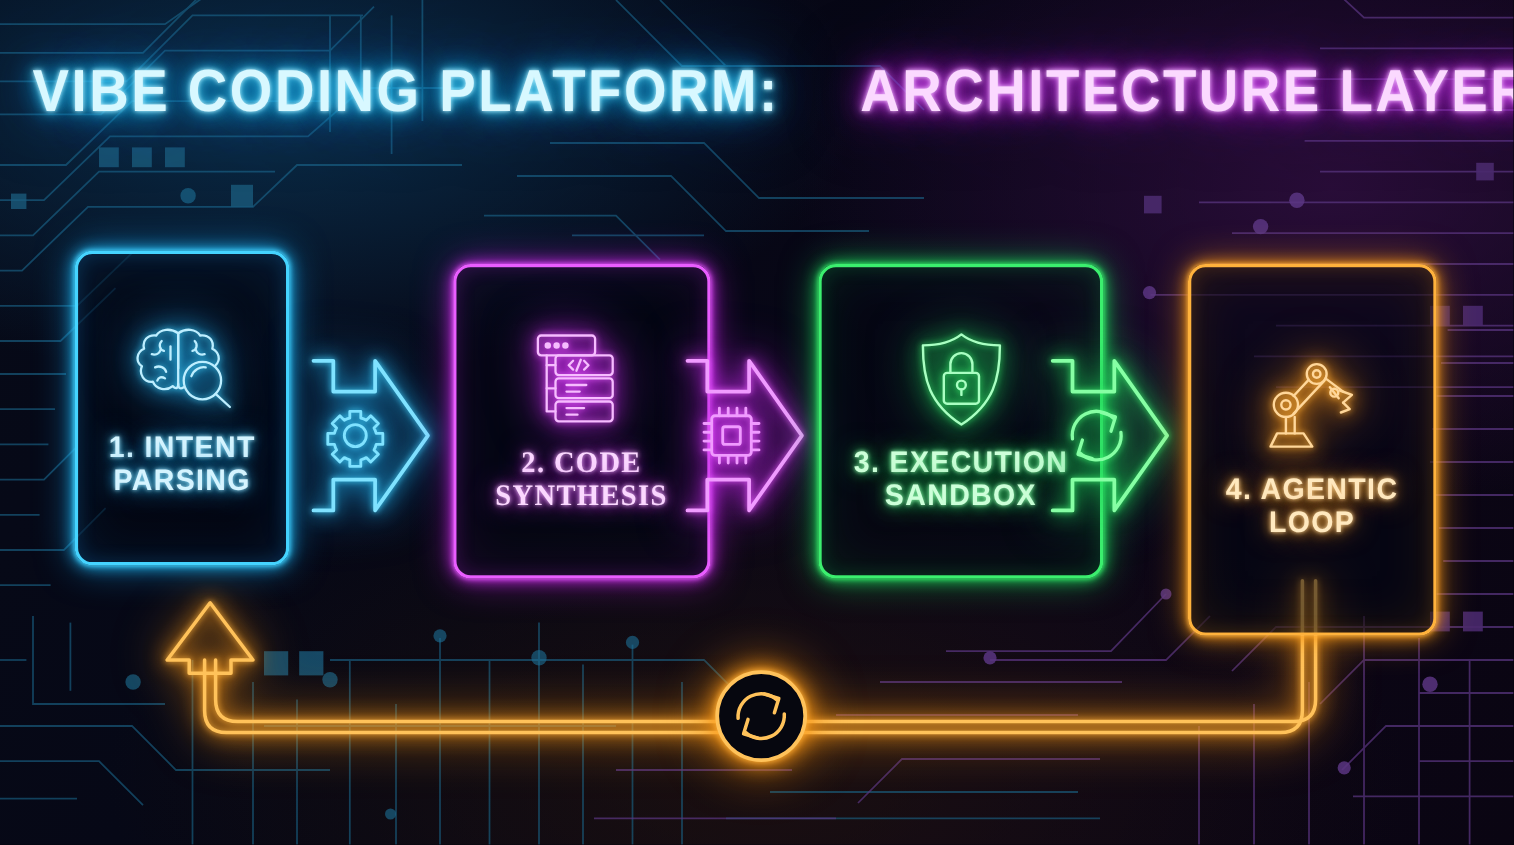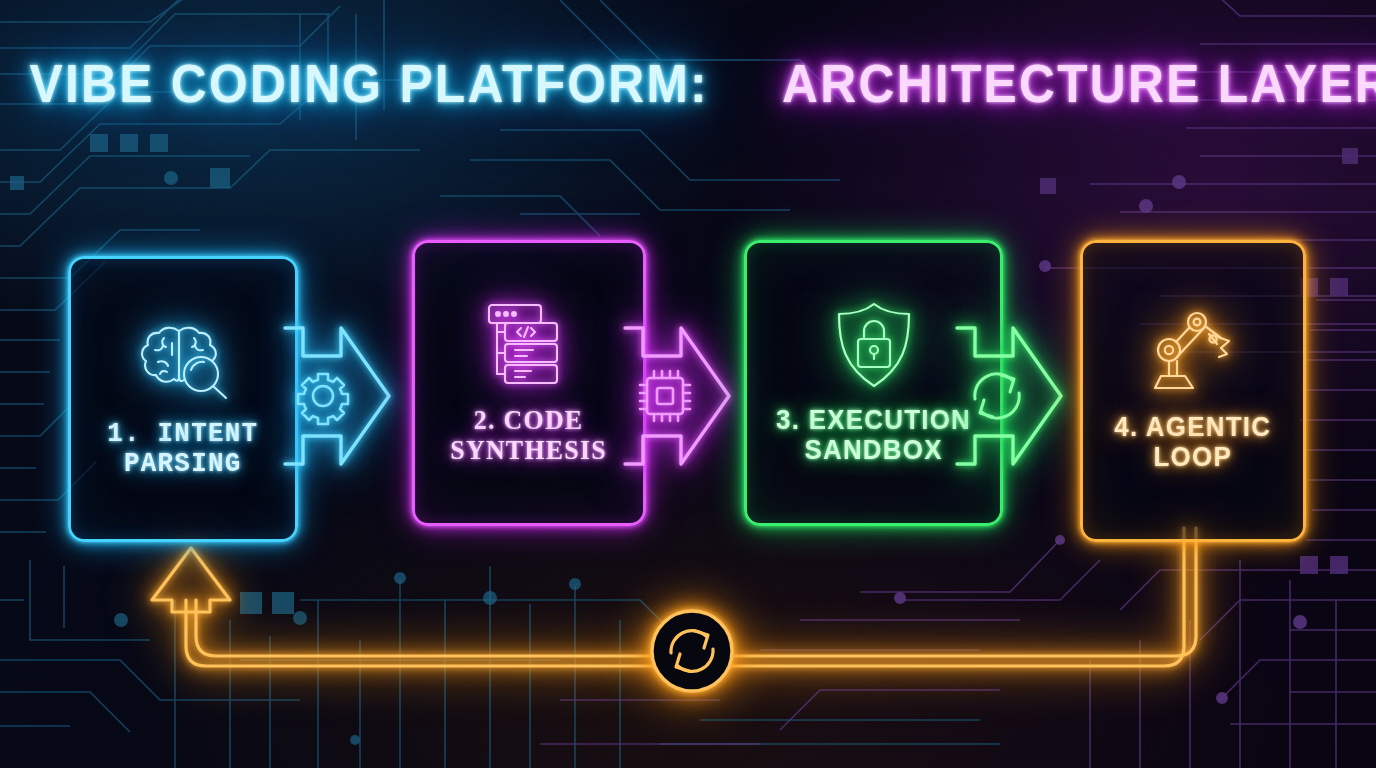--- a/index.html
+++ b/index.html
@@ -277,21 +277,21 @@
     <circle cx="692" cy="651" r="40" fill="#06070f" stroke="none"></circle>
     <circle cx="692" cy="651" r="40" fill="none" stroke="#ffc25a" stroke-width="3.4"></circle>
     <g transform="translate(692,651)" fill="none" stroke="#ffc25a" stroke-width="3.2" stroke-linecap="round" stroke-linejoin="round">
       <path d="M-21 2 A21 21 0 0 1 14 -15"></path>
       <path d="M21 -2 A21 21 0 0 1 -14 15"></path>
       <path d="M3 -20 L16 -16 L12 -3"></path>
       <path d="M-3 20 L-16 16 L-12 3"></path>
     </g>
   </svg>
 
-  <div class="node n-blue" style="left:68px; top:256px; width:230px; height:286px;font-family:Liberation Mono, monospace;">
+  <div class="node n-blue" style="left:68px; top:228px; width:195px; height:286px;">
     <span class="icon gl-blue">
       <svg class="icon-svg" width="98" height="84" viewBox="0 0 98 84" fill="none" stroke="#bdeeff" stroke-width="2.1" stroke-linecap="round" stroke-linejoin="round">
 
         <path d="M45 12 C38 7 29 8 25 14 C17 13 12 19 14 26 C7 29 6 38 12 42 C9 49 14 57 22 56 C25 63 34 65 40 60 C43 63 45 62 45 58 Z"></path>
         <path d="M30 19 C27 22 28 27 32 28"></path>
         <path d="M21 31 C25 32 28 30 29 27"></path>
         <path d="M24 43 C28 41 33 43 34 47"></path>
         <path d="M33 53 C30 51 27 52 26 55"></path>
         <path d="M38 24 V36"></path>
 
@@ -375,21 +375,21 @@
       <path d="M2 2 H20 V30 H58 V2 L106 70 L58 138 V110 H20 V138 H2"></path>
       <g transform="translate(42,70)" stroke-width="3" stroke-linecap="round">
         <path d="M-22 3 A22 22 0 0 1 15 -16"></path>
         <path d="M22 -3 A22 22 0 0 1 -15 16"></path>
         <path d="M4 -21 L17 -17 L13 -4"></path>
         <path d="M-4 21 L-17 17 L-13 4"></path>
       </g>
     </svg>
   </div>
 
-  <div class="node n-orange" style="left:1080px; top:240px; width:226px; height:302px;">
+  <div class="node n-orange" style="left:1080px; top:240px; width:226px; height:338px;">
     <span class="icon gl-orange">
       <svg class="icon-svg" width="92" height="86" viewBox="0 0 92 86" fill="none" stroke="#ffd79a" stroke-width="2.2" stroke-linecap="round" stroke-linejoin="round">
         <circle cx="50" cy="12" r="9"></circle>
         <circle cx="50" cy="12" r="3.4"></circle>
         <circle cx="22" cy="40" r="11"></circle>
         <circle cx="22" cy="40" r="4.2"></circle>
         <path d="M42 18 L29 32"></path>
         <path d="M57 18 L29 48"></path>
         <path d="M58 16 L74 28"></path>
         <path d="M62 24 L70 34"></path>

